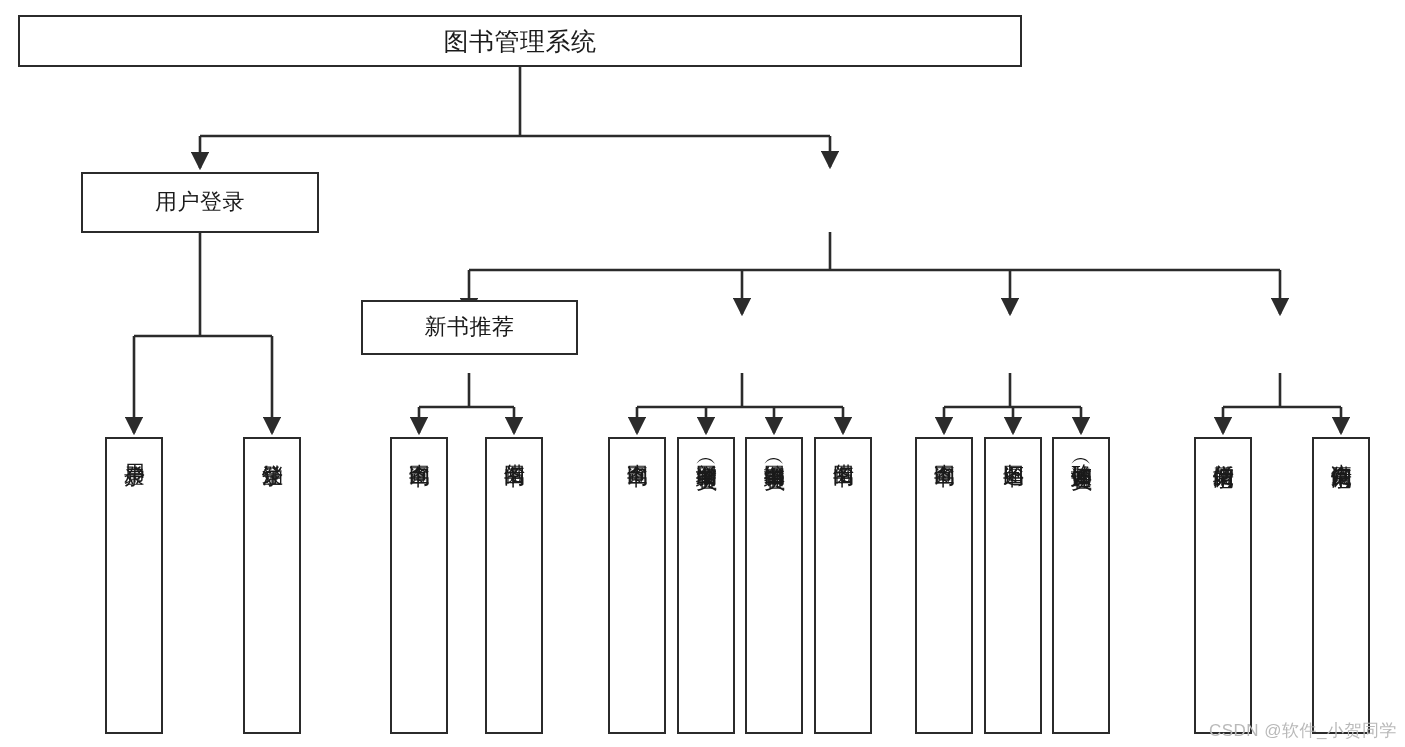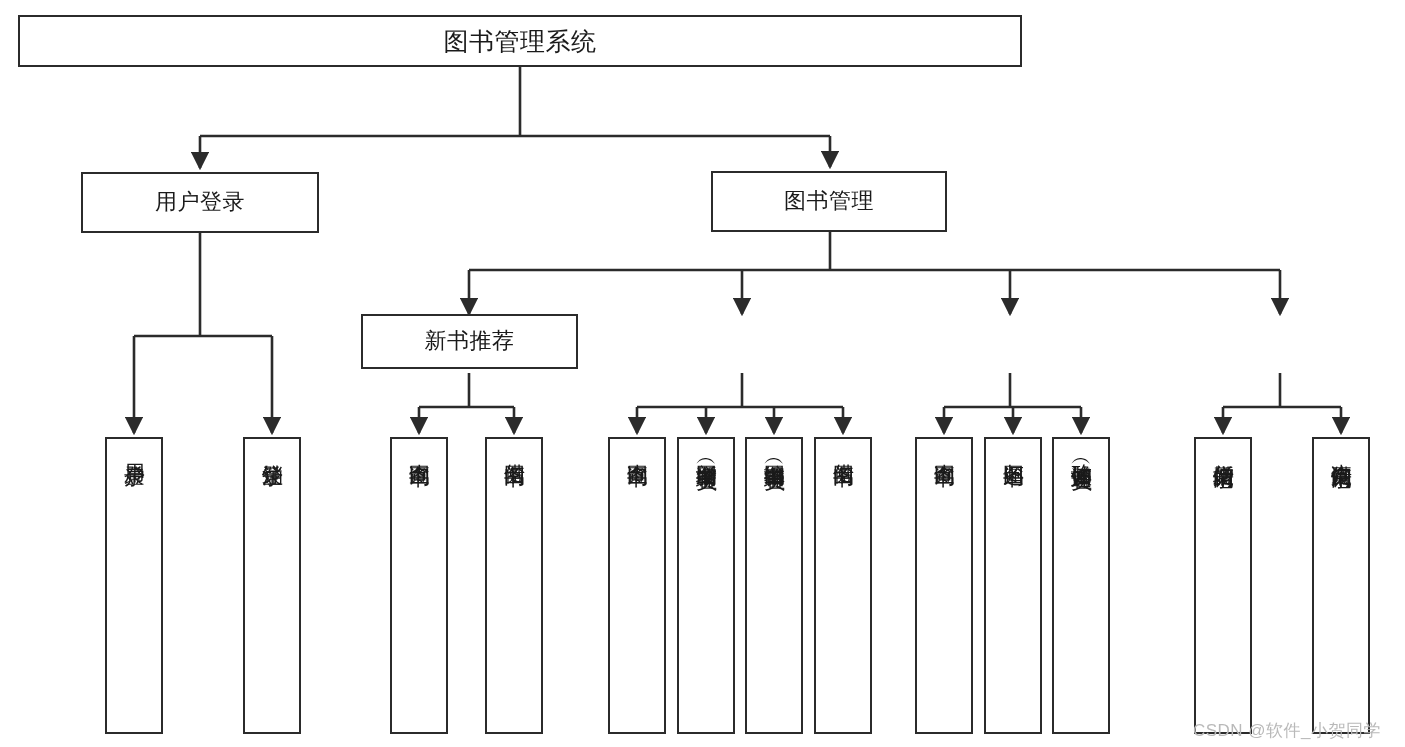--- a/index.html
+++ b/index.html
@@ -52,21 +52,21 @@
   .leaf .label {
     font-size: 21px;
     writing-mode: vertical-rl;
     text-orientation: upright;
     line-height: 1.18;
     letter-spacing: 1px;
     white-space: nowrap;
   }
   #watermark {
     position: absolute;
-    right: 24px;
+    right: 8px;
     bottom: 5px;
     font-size: 17px;
     color: #b9b9b9;
     letter-spacing: 0.5px;
     white-space: nowrap;
   }
 </style>
 </head>
 <body>
 
@@ -122,25 +122,22 @@
     </g>
   </svg>
 
   <div class="node level-0" style="left:18px; top:15px; width:1004px; height:52px;">
     <span class="label">图书管理系统</span>
   </div>
 
   <div class="node level-1" style="left:81px; top:172px; width:238px; height:61px;">
     <span class="label">用户登录</span>
   </div>
-  <div class="node level-1" style="left:711px; top:171px; width:236px; height:61px;">
-    <span class="label">图书管理</span>
-  </div>
 
-  <div class="node level-2" style="left:361px; top:314px; width:217px; height:55px;">
+  <div class="node level-2" style="left:361px; top:300px; width:217px; height:55px;">
     <span class="label">新书推荐</span>
   </div>
 
   <div class="node leaf" style="left:105px; top:437px; width:58px; height:297px;">
     <span class="label">用户登录</span>
   </div>
   <div class="node leaf" style="left:243px; top:437px; width:58px; height:297px;">
     <span class="label">注销登录</span>
   </div>
 

